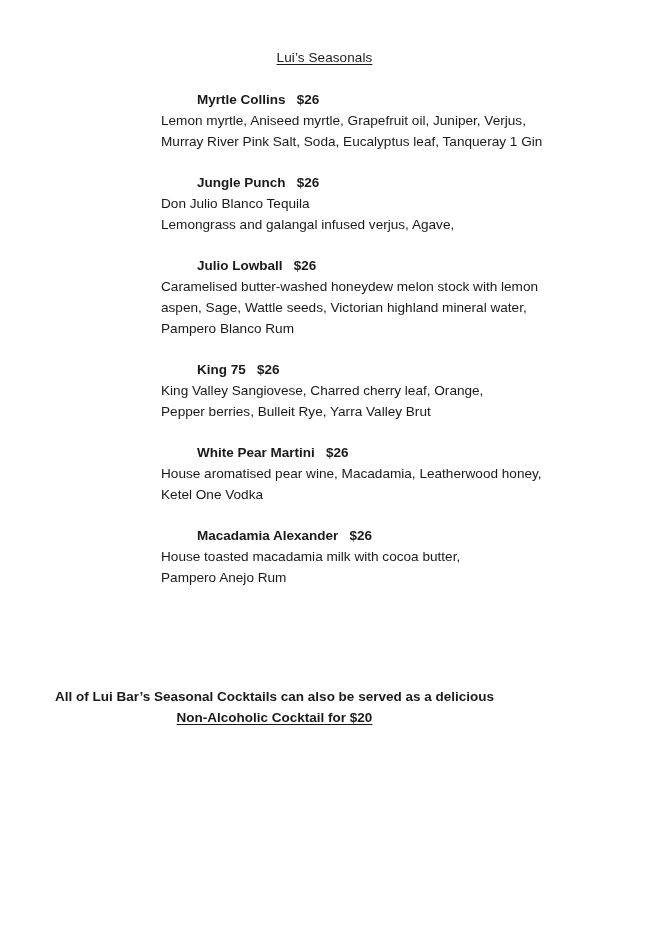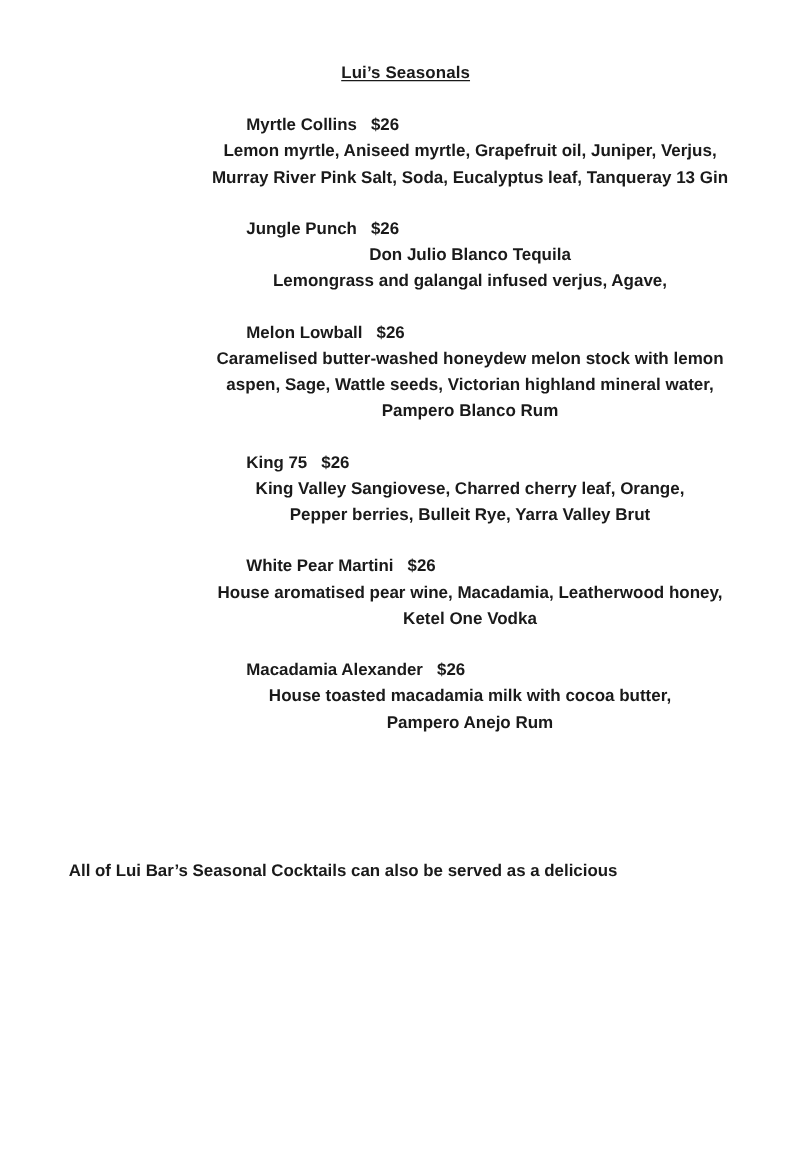--- a/index.html
+++ b/index.html
@@ -23,21 +23,21 @@
   }
 
   
   .menu-title {
     position: absolute;
     top: 50px;
     left: 0;
     width: 649px;
     text-align: center;
     font-size: 13.5px;
-    font-weight: bold;
+    font-weight: normal;
     letter-spacing: 0.1px;
   }
   .menu-title span {
     text-decoration: underline;
     text-underline-offset: 2px;
   }
 
   
   .cocktail-list {
     position: absolute;
@@ -59,24 +59,23 @@
   }
   .cocktail-name {
     font-weight: bold;
     padding-left: 36px;
   }
   .cocktail-price {
     font-weight: bold;
   }
   .cocktail-desc-line {
     font-size: 13.6px;
-    font-weight: bold;
+    font-weight: normal;
     line-height: 21px;
     white-space: pre;
-    text-align: center;
   }
 
   
   .footer-note {
     position: absolute;
     top: 686px;
     left: 0;
     width: 549px;
     text-align: center;
     font-size: 13.5px;
@@ -100,29 +99,29 @@
 <div class="page">
 
   <div class="menu-title">
     <span>Lui’s Seasonals</span>
   </div>
 
   <div class="cocktail-list">
       <div class="cocktail-item">
         <div class="cocktail-head"><span class="cocktail-name">Myrtle Collins</span>   <span class="cocktail-price">$26</span></div>
         <div class="cocktail-desc-line">Lemon myrtle, Aniseed myrtle, Grapefruit oil, Juniper, Verjus,</div>
-        <div class="cocktail-desc-line">Murray River Pink Salt, Soda, Eucalyptus leaf, Tanqueray 13 Gin</div>
+        <div class="cocktail-desc-line">Murray River Pink Salt, Soda, Eucalyptus leaf, Tanqueray 1 Gin</div>
       </div>
       <div class="cocktail-item">
         <div class="cocktail-head"><span class="cocktail-name">Jungle Punch</span>   <span class="cocktail-price">$26</span></div>
         <div class="cocktail-desc-line">Don Julio Blanco Tequila</div>
         <div class="cocktail-desc-line">Lemongrass and galangal infused verjus, Agave,</div>
       </div>
       <div class="cocktail-item">
-        <div class="cocktail-head"><span class="cocktail-name">Melon Lowball</span>   <span class="cocktail-price">$26</span></div>
+        <div class="cocktail-head"><span class="cocktail-name">Julio Lowball</span>   <span class="cocktail-price">$26</span></div>
         <div class="cocktail-desc-line">Caramelised butter-washed honeydew melon stock with lemon</div>
         <div class="cocktail-desc-line">aspen, Sage, Wattle seeds, Victorian highland mineral water,</div>
         <div class="cocktail-desc-line">Pampero Blanco Rum</div>
       </div>
       <div class="cocktail-item">
         <div class="cocktail-head"><span class="cocktail-name">King 75</span>   <span class="cocktail-price">$26</span></div>
         <div class="cocktail-desc-line">King Valley Sangiovese, Charred cherry leaf, Orange,</div>
         <div class="cocktail-desc-line">Pepper berries, Bulleit Rye, Yarra Valley Brut</div>
       </div>
       <div class="cocktail-item">
@@ -132,15 +131,18 @@
       </div>
       <div class="cocktail-item">
         <div class="cocktail-head"><span class="cocktail-name">Macadamia Alexander</span>   <span class="cocktail-price">$26</span></div>
         <div class="cocktail-desc-line">House toasted macadamia milk with cocoa butter,</div>
         <div class="cocktail-desc-line">Pampero Anejo Rum</div>
       </div>
     </div>
 
   <div class="footer-note">
     <span class="footer-line-1">All of Lui Bar’s Seasonal Cocktails can also be served as a delicious</span>
+    <span class="footer-line-2">
+      <span>Non-Alcoholic Cocktail for $20</span>
+    </span>
   </div>
 
 </div>
 
 </body></html>

